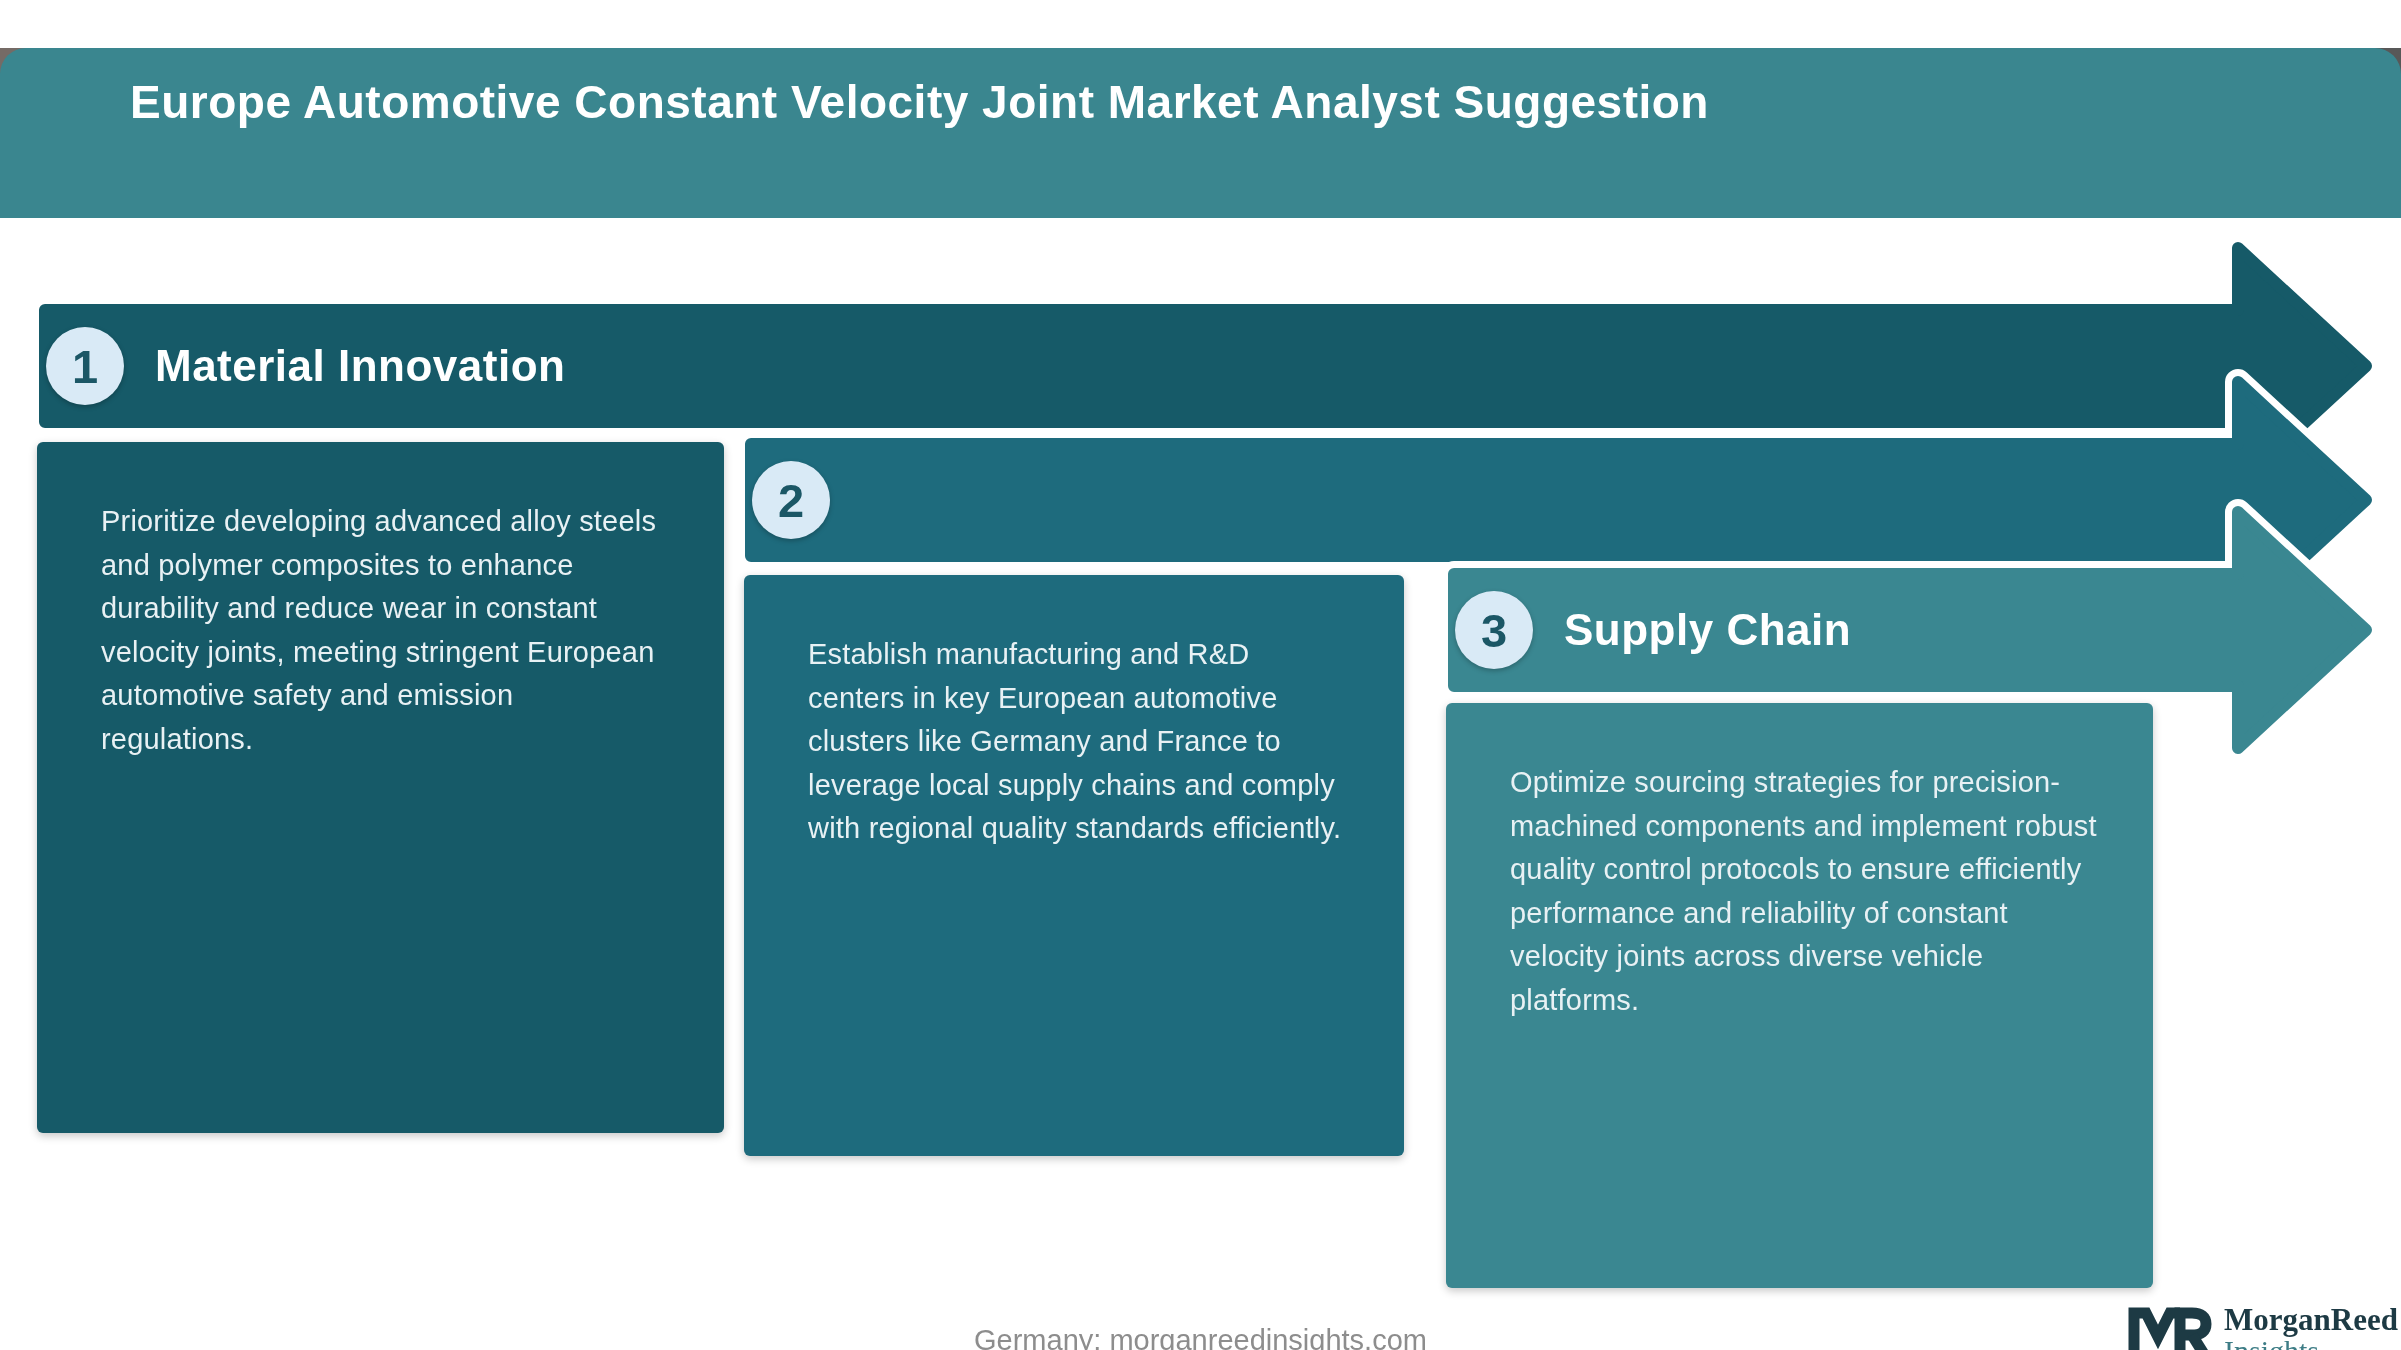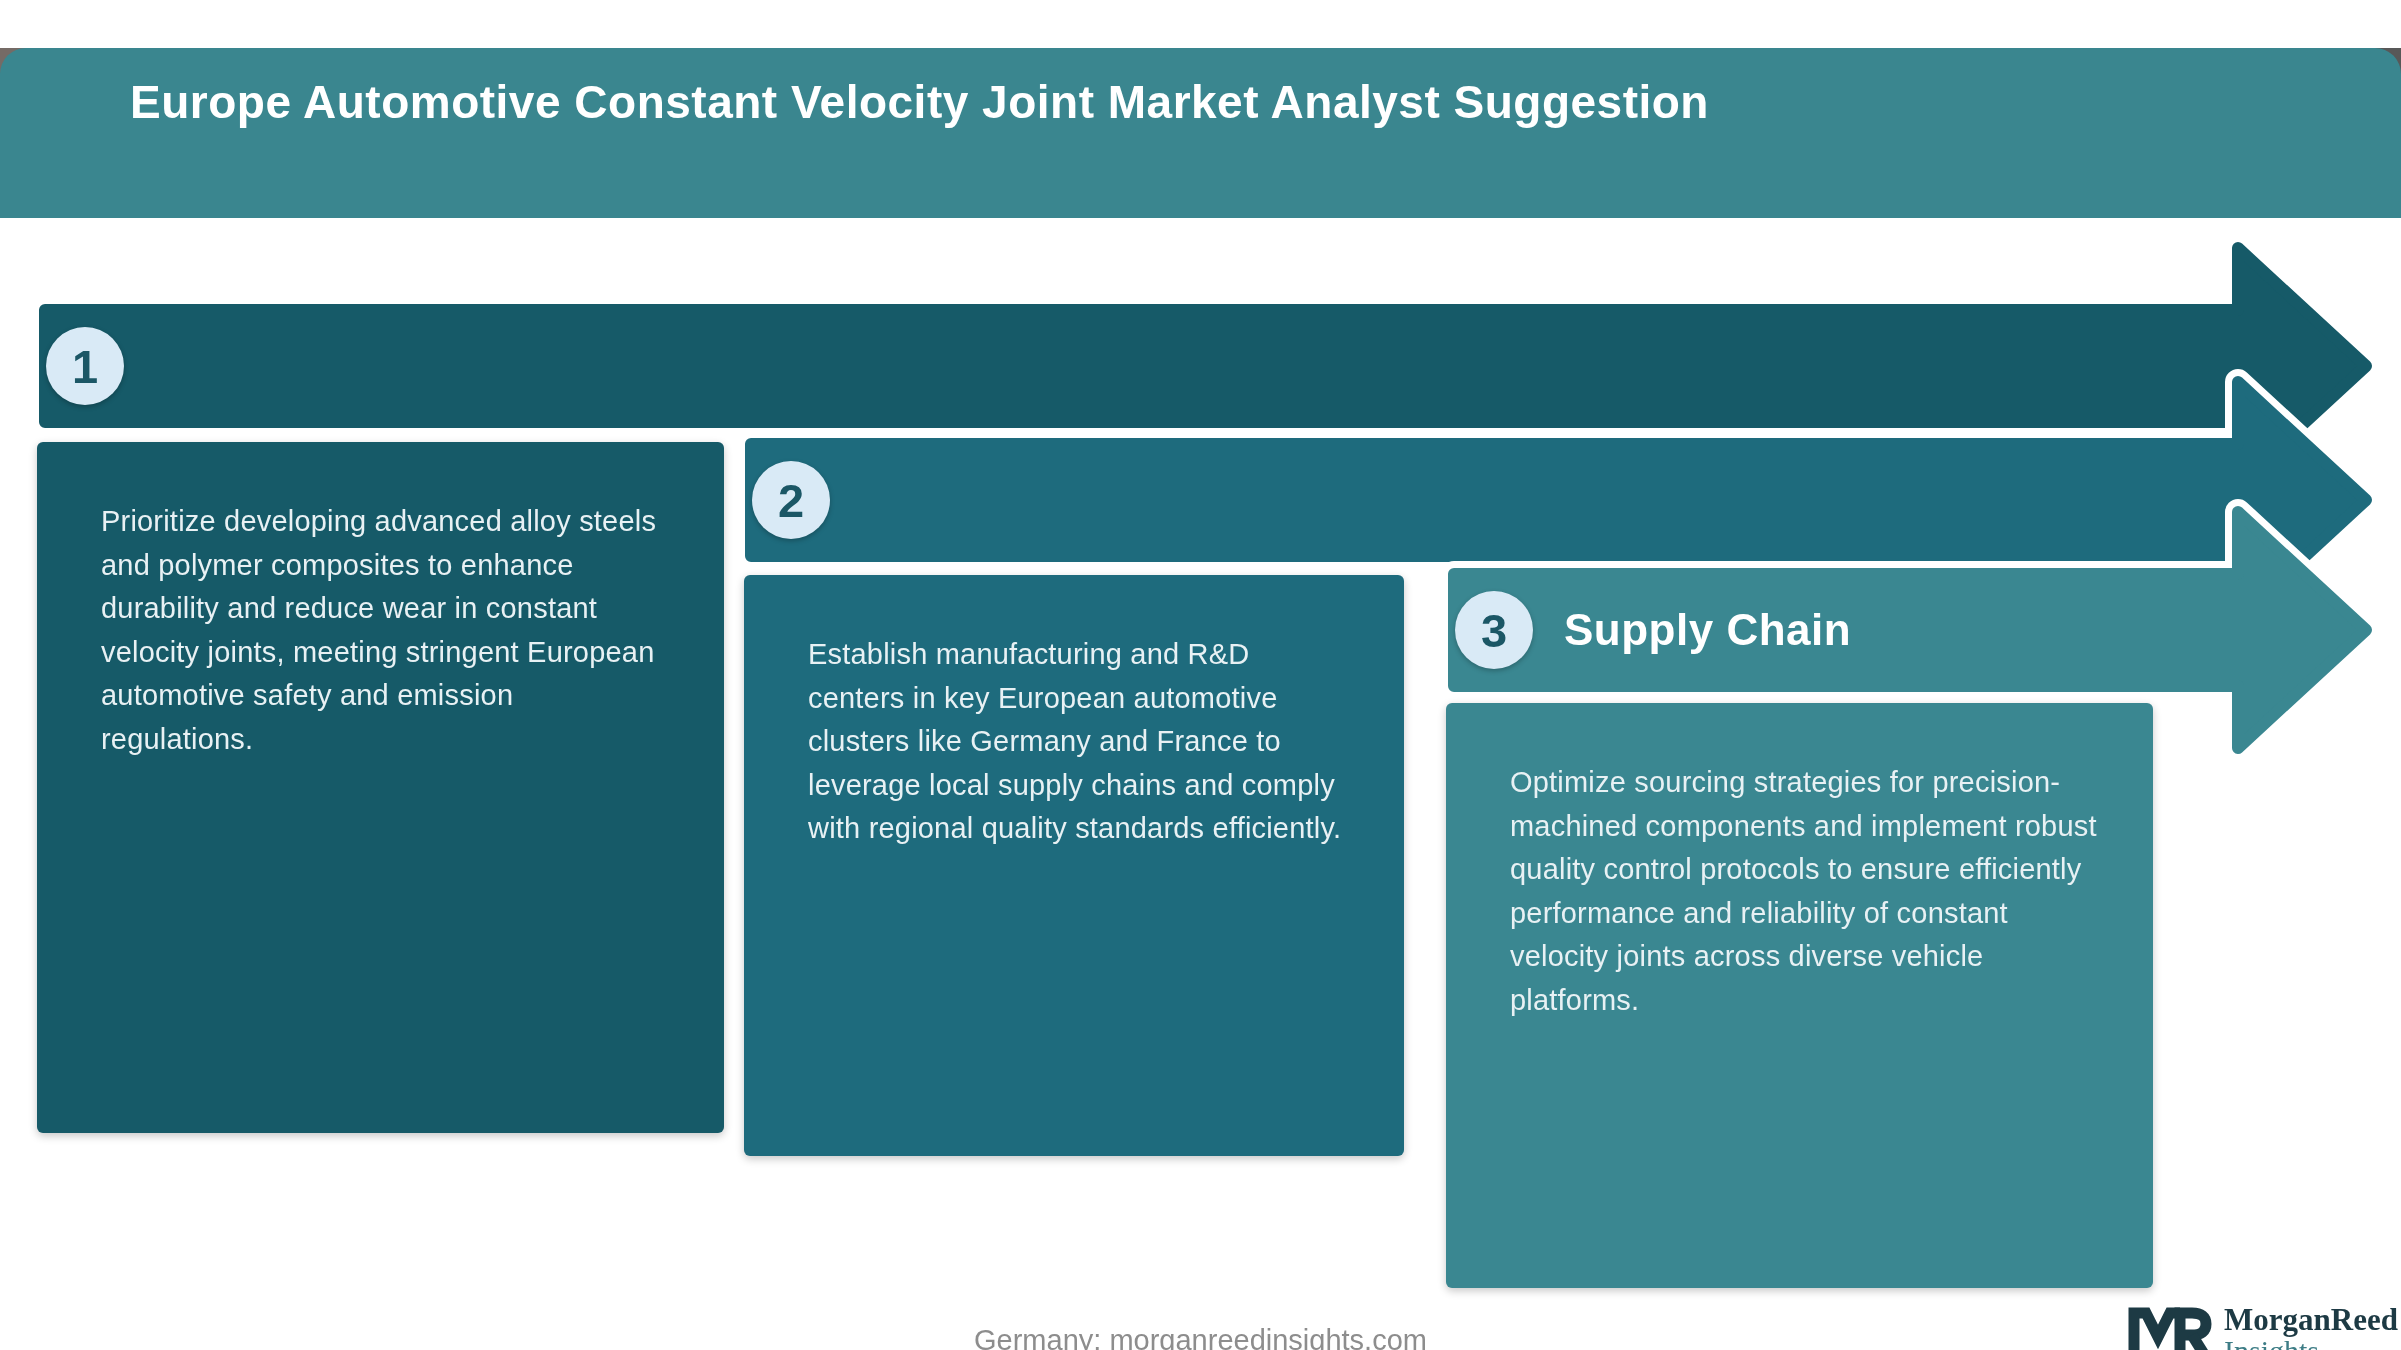--- a/index.html
+++ b/index.html
@@ -94,20 +94,21 @@
     </g>
     <g>
       <path class="arrow-outline" d="M1454,526 H2238 V464 L2366,582 L2238,700 V638 H1454 Z"></path>
       <path class="arrow-fill af3" d="M1454,526 H2238 V464 L2366,582 L2238,700 V638 H1454 Z"></path>
     </g>
   </svg>
 
   <div class="badge b1">
     <span>1</span>
   </div>
+  <div class="steplabel l1">Material Innovation</div>
 
   <div class="badge b2">
     <span>2</span>
   </div>
 
   <div class="badge b3">
     <span>3</span>
   </div>
   <div class="steplabel l3">Supply Chain</div>
 

